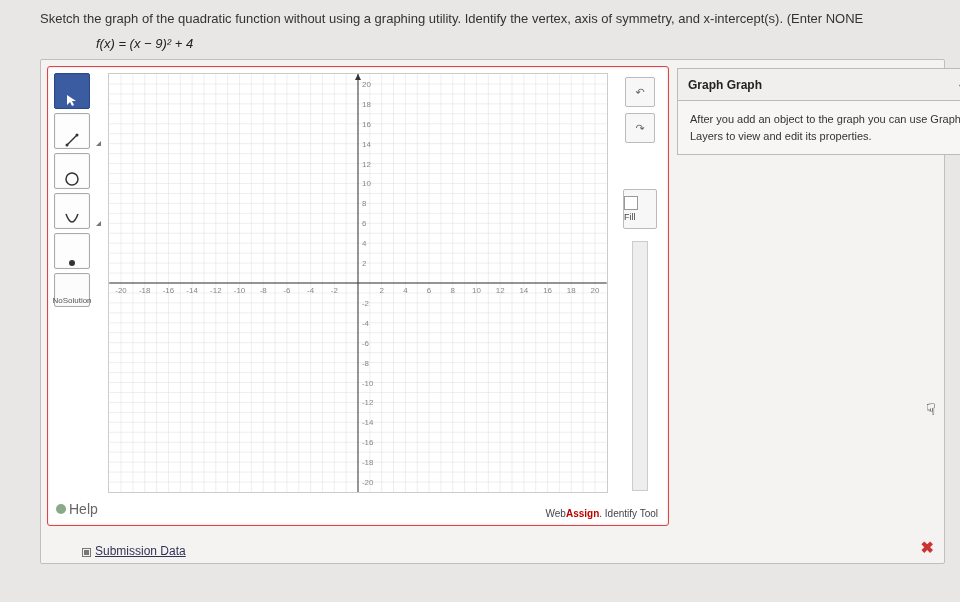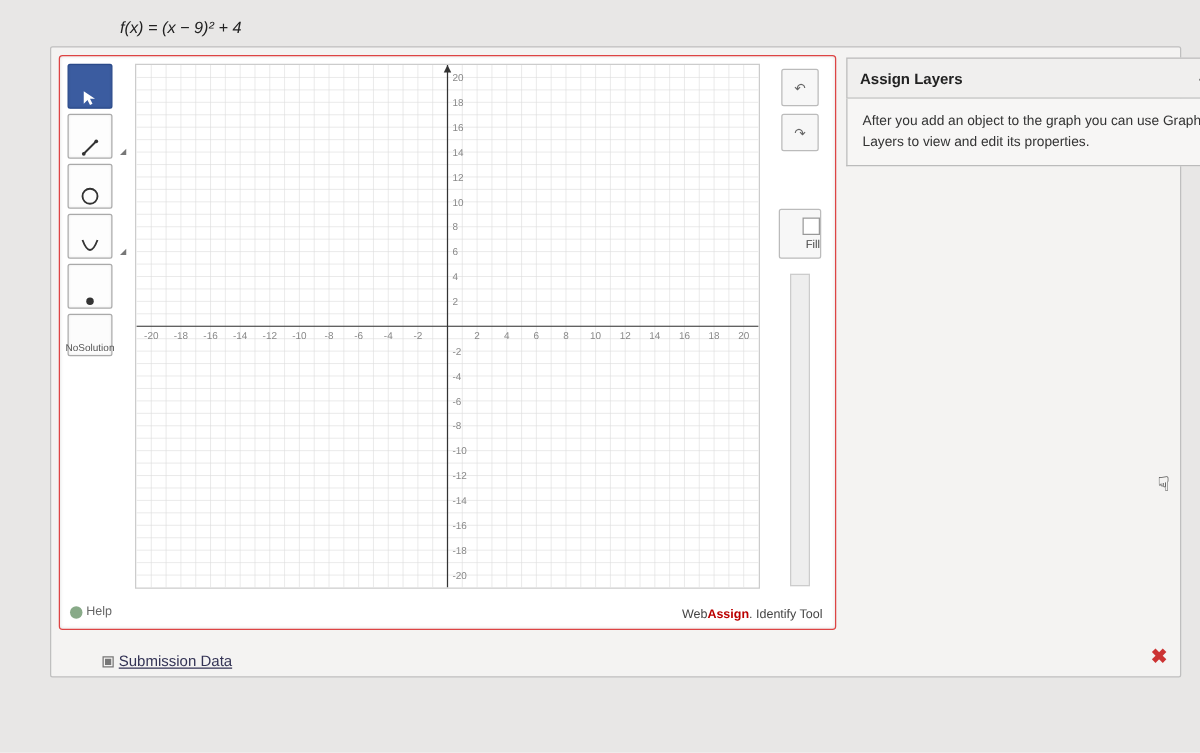--- a/index.html
+++ b/index.html
@@ -15,47 +15,48 @@
   .toolbtn.sel { background: #3b5ca0; color: #fff; border-color: #2a4a8a;}
   .toolbtn.nosol { height: 34px; font-size: 8px; color: #555; text-align: center; line-height: 1.1; background:#fcfcfc; }
   .tool-wrap{position:relative;}
   .corner-mark{position:absolute; right:3px; bottom:3px; width:0;height:0;border-left:5px solid transparent;border-bottom:5px solid #777;}
 
   .grid { position: absolute; left: 60px; top: 6px; width: 500px; height: 420px; background: #fff; border: 1px solid #ccc; }
   .grid svg { width: 100%; height: 100%; display: block; }
 
   .right-tools { position: absolute; right: 8px; top: 10px; width: 40px; display:flex; flex-direction:column; gap:6px; align-items:center;}
   .smbtn { width: 30px; height: 30px; border:1px solid #bbb; background:#f7f7f7; border-radius:2px; display:flex;align-items:center;justify-content:center;font-size:11px;color:#666;cursor:pointer;}
-  .fillbtn { width: 34px; height: 40px; border:1px solid #bbb; background:#f7f7f7; border-radius:2px; font-size:9px; color:#444; display:flex; flex-direction:column; align-items:flex-end; justify-content:center; gap:2px; margin-top:40px;}
+  .fillbtn { width: 34px; height: 40px; border:1px solid #bbb; background:#f7f7f7; border-radius:2px; font-size:9px; color:#444; display:flex; flex-direction:column; align-items:flex-start; justify-content:center; gap:2px; margin-top:40px;}
   .fillbtn .sw{width:14px;height:14px;border:1px solid #999;background:#fff;}
   .scroll-track{ width:16px; height:250px; background:#eee; border:1px solid #ccc; margin-top:6px;}
 
   .brand { position: absolute; right: 10px; bottom: 6px; font-size: 10px; color: #444; }
   .brand b { color:#b00; font-weight: bold;}
-  .help { position: absolute; left: 8px; bottom: 8px; font-size: 10px; color: #666; cursor:pointer; display:flex; align-items:flex-end; gap:3px;}
+  .help { position: absolute; left: 8px; bottom: 8px; font-size: 14px; color: #666; cursor:pointer; display:flex; align-items:center; gap:3px;}
   .help .dot{width:10px;height:10px;border-radius:50%;background:#8a8;}
 
   .layers-panel { position: absolute; left: 636px; top: 8px; width: 300px; }
   .layers-head { background: #f0efee; border: 1px solid #bbb; padding: 8px 10px; font-size: 12px; font-weight: bold; color: #222; display:flex; justify-content:space-between; align-items:center;}
   .layers-body { background: #f7f6f5; border: 1px solid #bbb; border-top:none; padding: 10px 12px; font-size: 11px; color: #333; line-height: 1.5; }
   .collapse{font-size:13px;color:#555;cursor:pointer;}
 
   .cursor-hand { position:absolute; left: 885px; top: 340px; font-size:16px; }
 
   .submission { position: absolute; left: 12px; bottom: 5px; font-size: 12px; color: #335; text-decoration: underline; cursor:pointer;padding-left:29px; }
   .submission .box{display:inline-block;width:9px;height:9px;border:1px solid #777;margin-right:4px;vertical-align:middle;position:relative;}
   .submission .box::after{content:"";position:absolute;left:1px;top:1px;width:5px;height:5px;background:#777;}
   .closex { position:absolute; right: 10px; bottom: 6px; color:#c33; font-weight:bold; font-size:16px; cursor:pointer;}
 
   .tick-label { font: 8px Arial; fill: #888; }
 </style>
 </head>
 <body>
 
 <div class="page">
+  <div class="question">Sketch the graph of the quadratic function without using a graphing utility. Identify the vertex, axis of symmetry, and x-intercept(s). (Enter NONE</div>
   <div class="formula">f(x) = (x − 9)² + 4</div>
 
   <div class="workspace">
 
     <div class="graphbox">
 
       <div class="toolbar">
         <div class="tool-wrap">
             <div class="toolbtn sel">
               <svg width="14" height="14" viewBox="0 0 14 14">
@@ -245,21 +246,21 @@
           <span class="dot"></span>
           <span>Help</span>
         </div>
       <div class="brand">
         <span>Web</span><b>Assign</b><span>. Identify Tool</span>
       </div>
     </div>
 
     <div class="layers-panel">
       <div class="layers-head">
-        <span>Assign Layers</span>
+        <span>Graph Graph</span>
         <span class="collapse">«</span>
       </div>
       <div class="layers-body">After you add an object to the graph you can use Graph Layers to view and edit its properties.</div>
     </div>
 
     <span class="cursor-hand">☟</span>
 
     <div class="submission">
       <span class="box"></span><span>Submission Data</span>
     </div>

